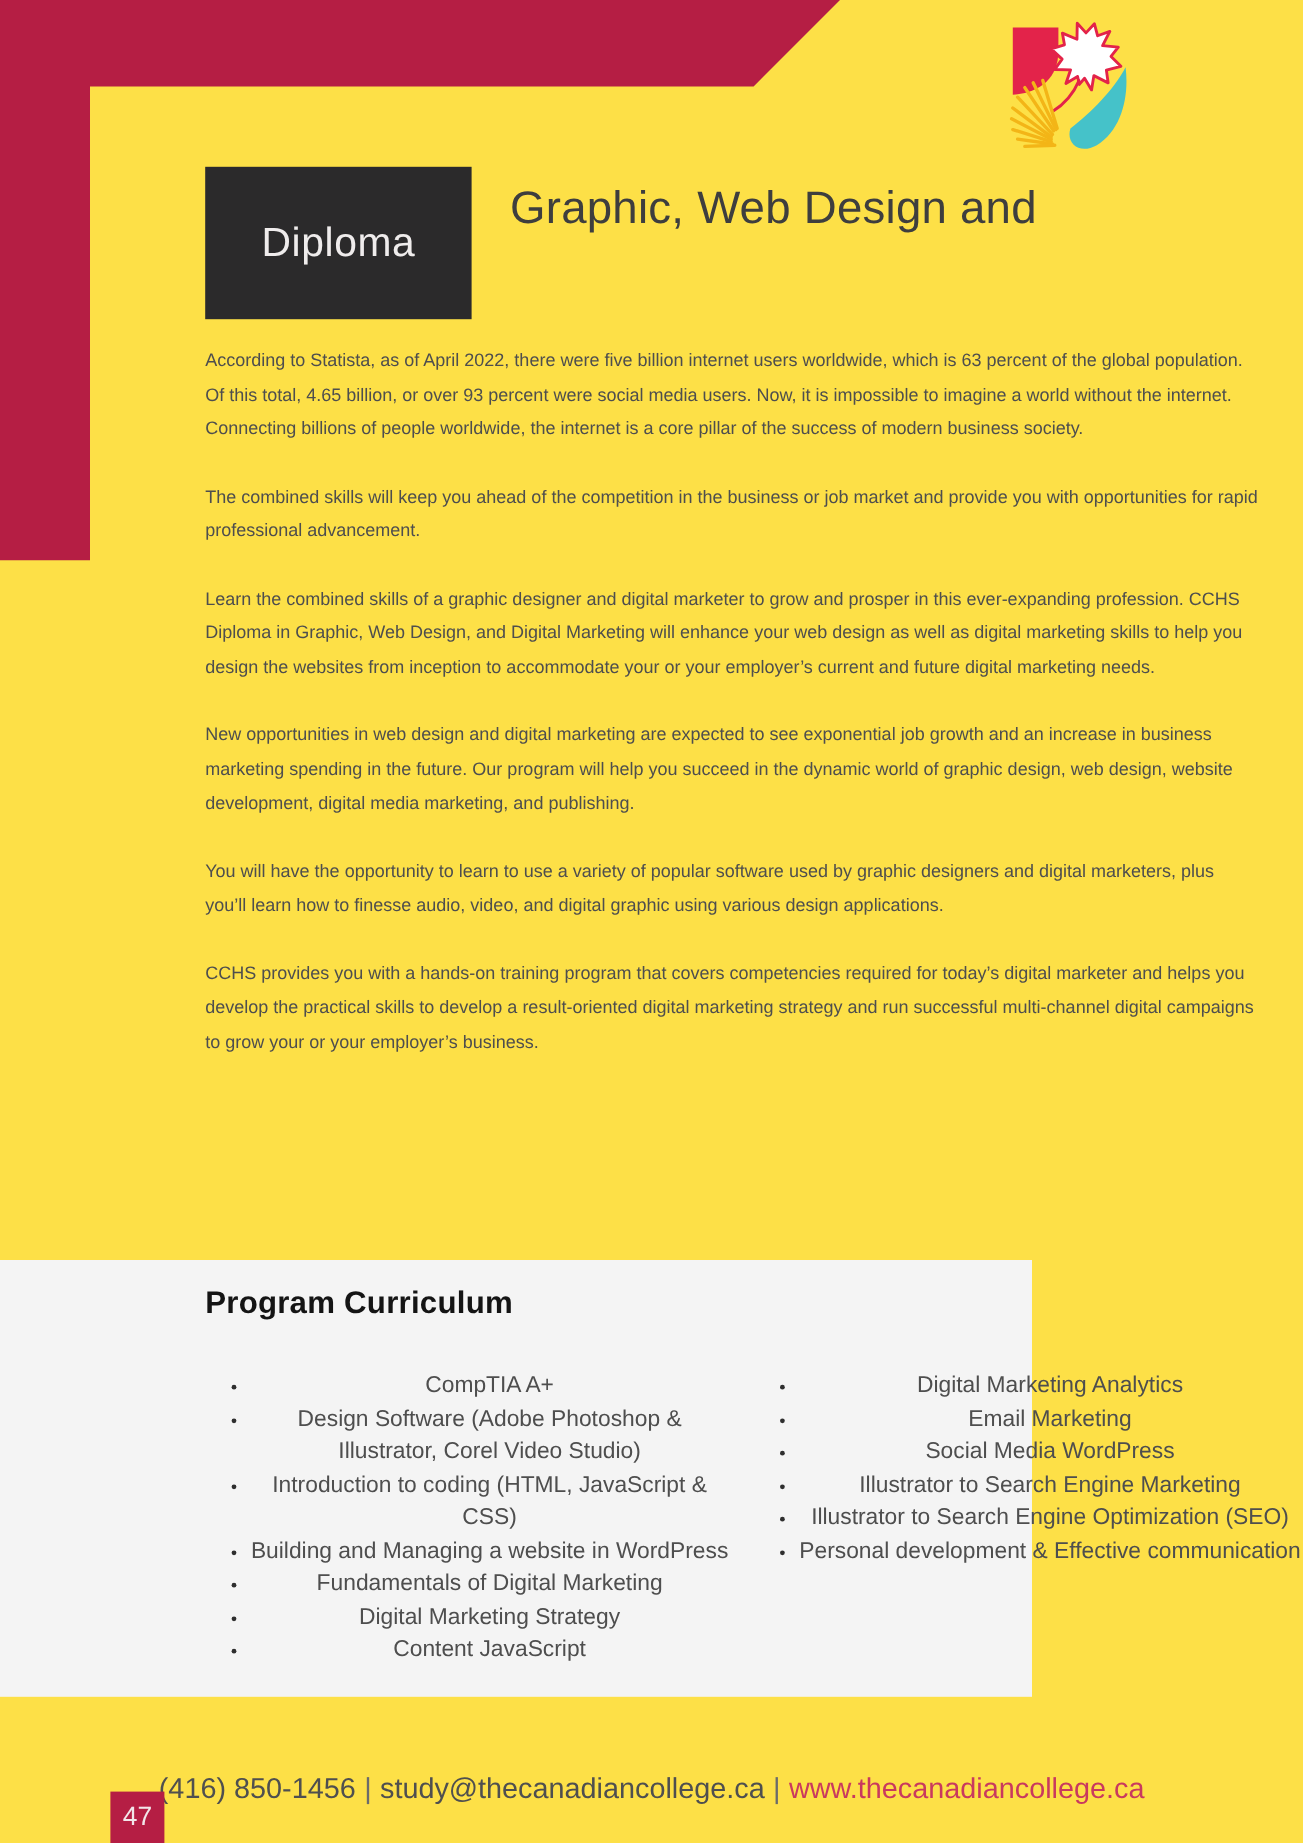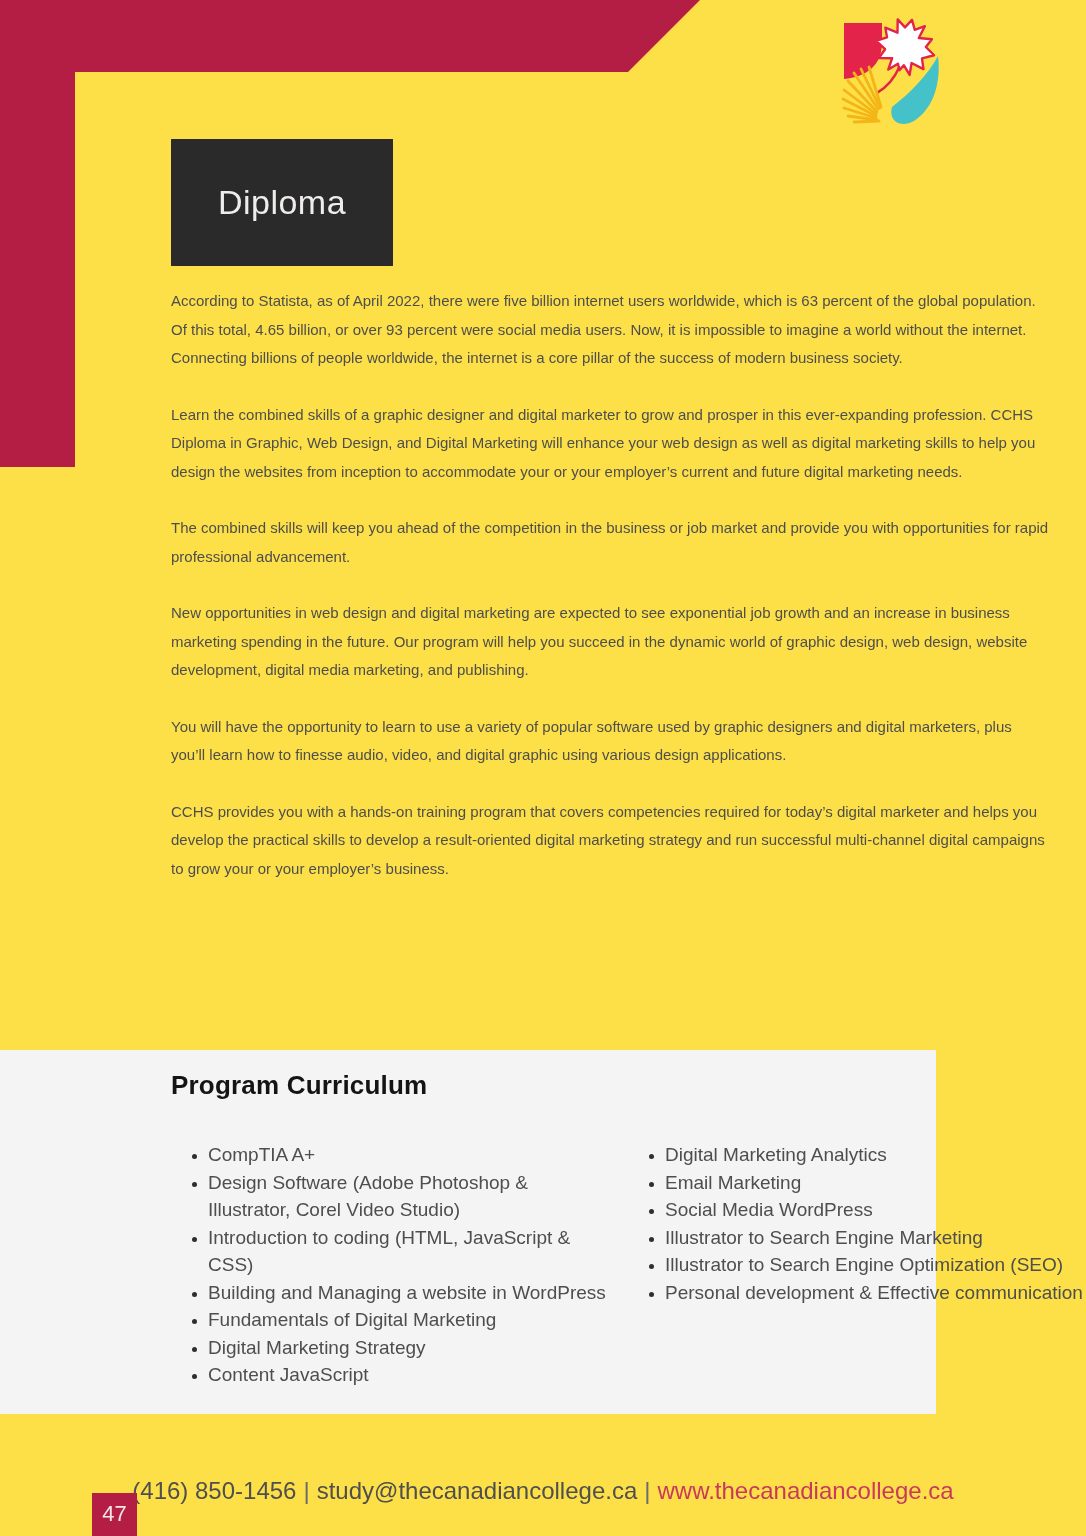--- a/index.html
+++ b/index.html
@@ -29,22 +29,23 @@
   .title{
     position:absolute;left:425px;top:146px;margin:0;
     font-size:38px;line-height:57px;font-weight:300;color:var(--ink-title);letter-spacing:.2px;
   }
   .body-text{
     position:absolute;left:171px;top:287px;width:878px;
     font-size:15px;line-height:28.5px;color:var(--ink-body);
   }
   .body-text p{margin:0 0 28px 0;}
   .curriculum{
-    position:absolute;left:0;top:1050px;width:936px;height:364px;
+    position:absolute;left:0;top:1050px;width:860px;height:364px;
     background:var(--bg-section);
+    text-align:center;
   }
   .curriculum h2{
     position:absolute;left:171px;top:20px;margin:0;
     font-size:26px;font-weight:700;color:var(--ink-heading);letter-spacing:.2px;
   }
   .curriculum ul{
     position:absolute;top:80px;margin:11px;padding:0 0 0 26px;
     font-size:19px;line-height:27.5px;color:var(--ink-body);list-style:disc;
   }
   .curriculum ul li::marker{color:#2e2e2e;font-size:15px;}
@@ -89,28 +90,28 @@
       <line x1="38" y1="105" x2="13" y2="106"></line>
     </g>
     <path d="M97,40 C100,64 94,92 73,105 C59,113 47,104 51,91 C68,78 87,59 97,40 Z" fill="var(--logo-teal)"></path>
   </svg>
 
   <div class="badge">
     <span>Diploma</span>
   </div>
 
   <h1 class="title">
-    <br>
+    <span>Graphic, Web Design and</span><br>
   </h1>
 
   <div class="body-text">
 
   <p>According to Statista, as of April 2022, there were five billion internet users worldwide, which is 63 percent of the global population. Of this total, 4.65 billion, or over 93 percent were social media users. Now, it is impossible to imagine a world without the internet. Connecting billions of people worldwide, the internet is a core pillar of the success of modern business society.</p>
+      <p>The combined skills will keep you ahead of the competition in the business or job market and provide you with opportunities for rapid professional advancement.</p>
       <p>Learn the combined skills of a graphic designer and digital marketer to grow and prosper in this ever-expanding profession. CCHS Diploma in Graphic, Web Design, and Digital Marketing will enhance your web design as well as digital marketing skills to help you design the websites from inception to accommodate your or your employer’s current and future digital marketing needs.</p>
-      <p>The combined skills will keep you ahead of the competition in the business or job market and provide you with opportunities for rapid professional advancement.</p>
       <p>New opportunities in web design and digital marketing are expected to see exponential job growth and an increase in business marketing spending in the future. Our program will help you succeed in the dynamic world of graphic design, web design, website development, digital media marketing, and publishing.</p>
       <p>You will have the opportunity to learn to use a variety of popular software used by graphic designers and digital marketers, plus you’ll learn how to finesse audio, video, and digital graphic using various design applications.</p>
       <p>CCHS provides you with a hands-on training program that covers competencies required for today’s digital marketer and helps you develop the practical skills to develop a result-oriented digital marketing strategy and run successful multi-channel digital campaigns to grow your or your employer’s business.</p>
     </div>
 
   <section class="curriculum">
     <h2>Program Curriculum</h2>
     <ul class="col-left">
 
     <li>CompTIA A+</li>

